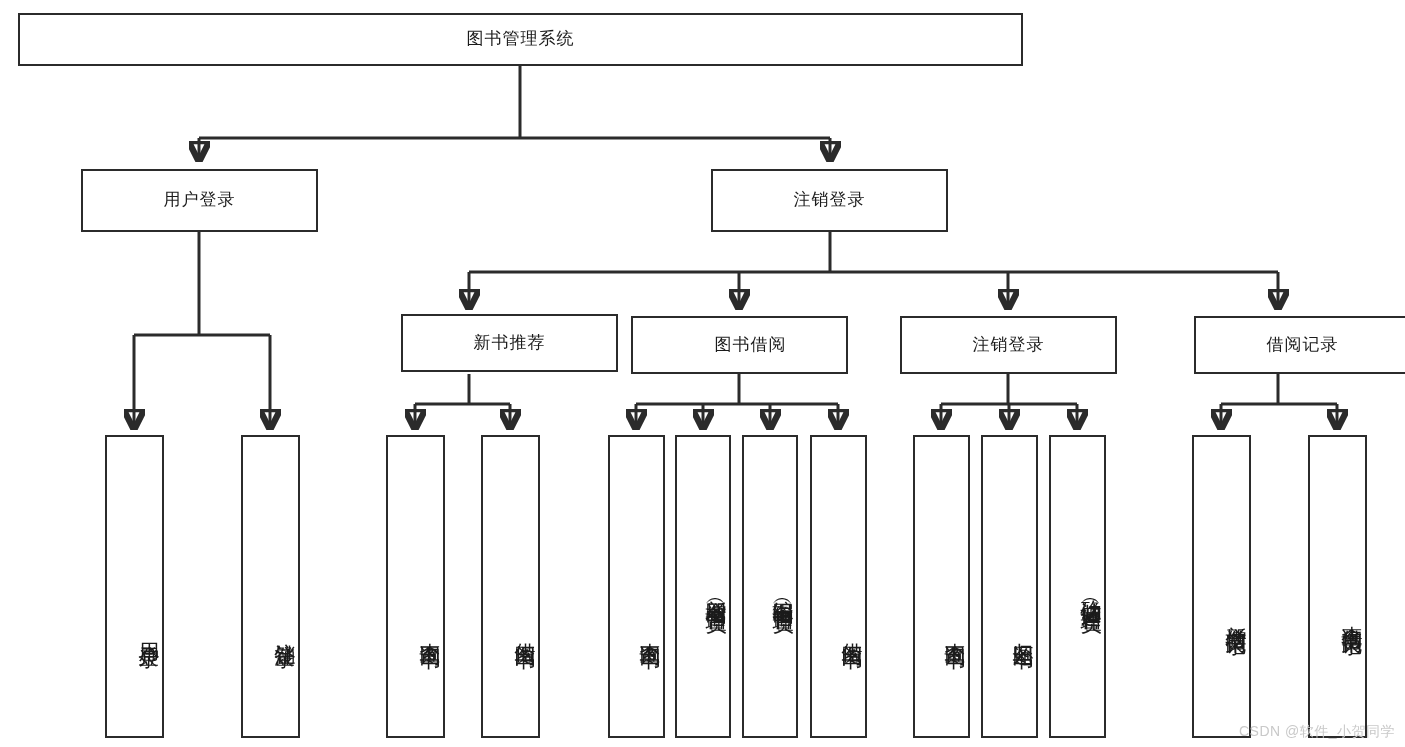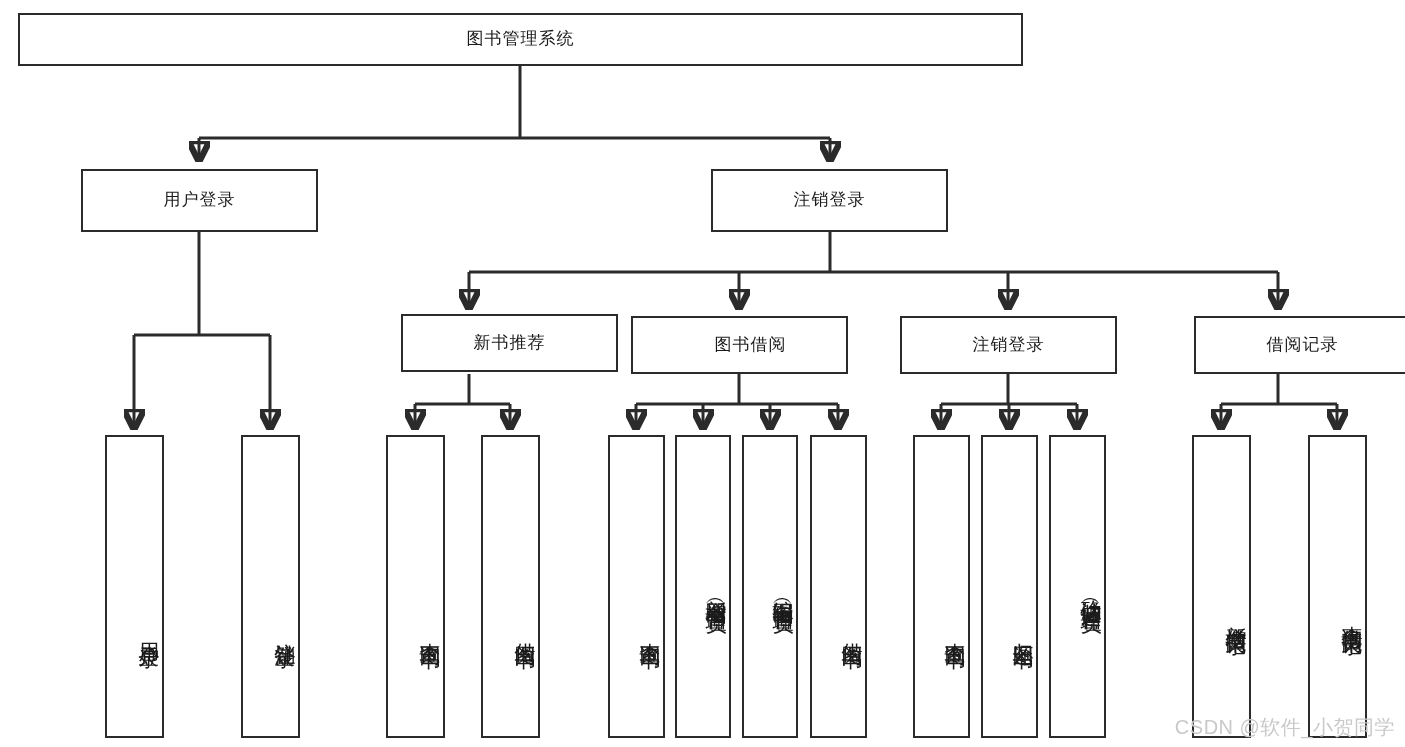--- a/index.html
+++ b/index.html
@@ -59,21 +59,21 @@
     stroke: #2b2b2b;
     stroke-width: 3;
     fill: none;
   }
   .arrowhead { fill: #2b2b2b; stroke: none; }
 
   #watermark {
     position: absolute;
     right: 10px;
     bottom: 6px;
-    font-size: 20px;
+    font-size: 14px;
     color: #c9c9c9;
     letter-spacing: 0.5px;
     white-space: nowrap;
   }
 </style>
 </head>
 <body>
 
 <div id="canvas">
 

